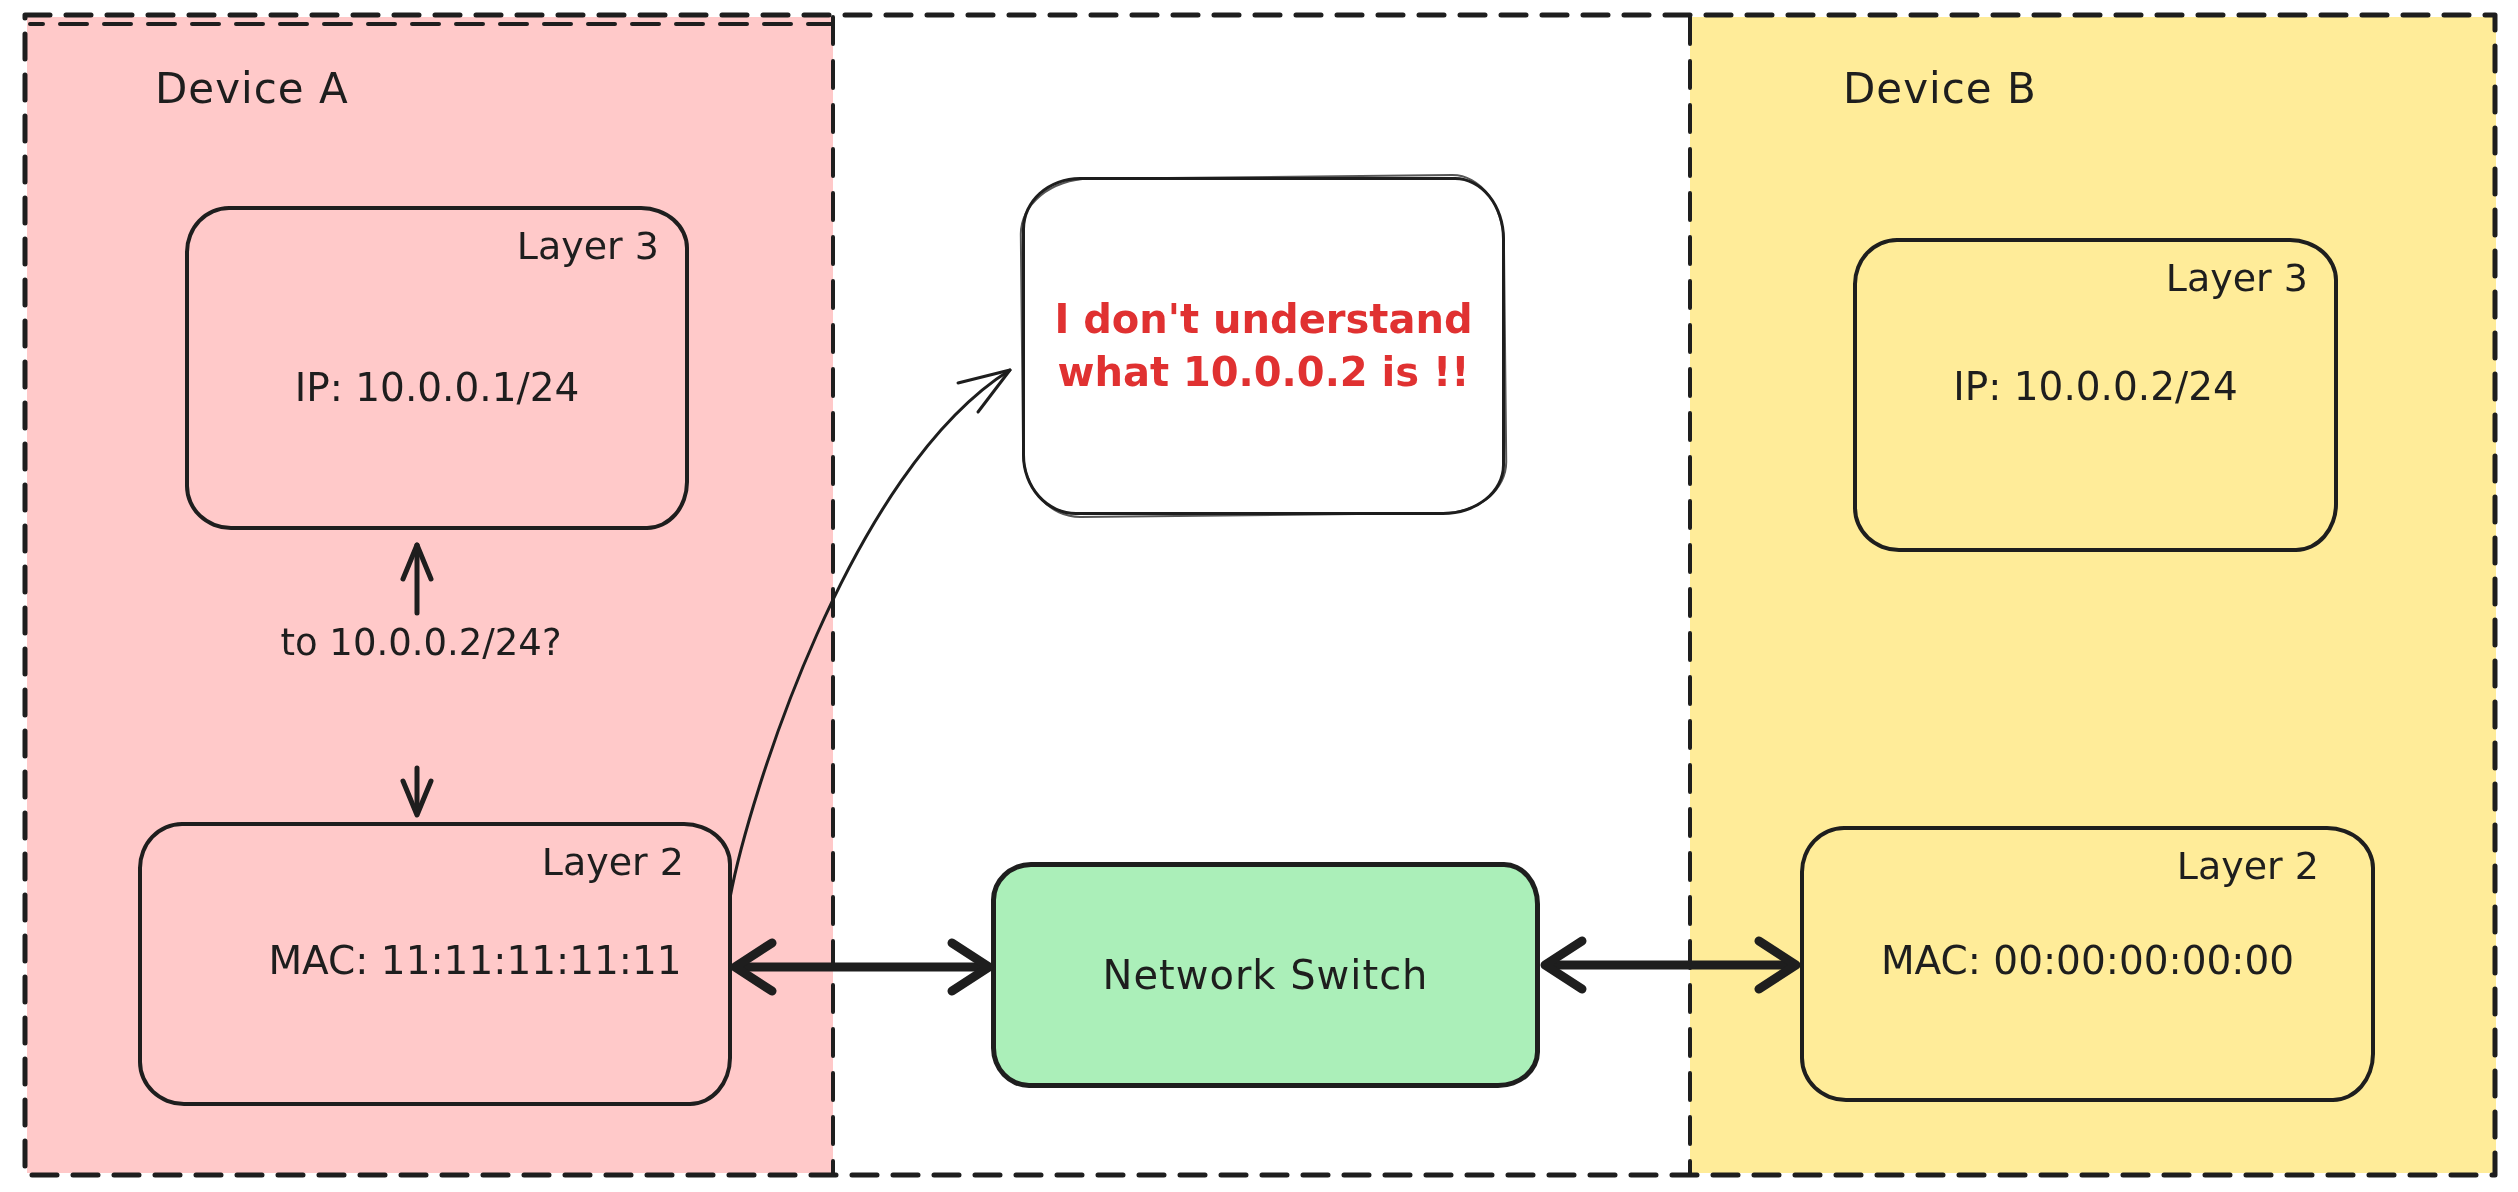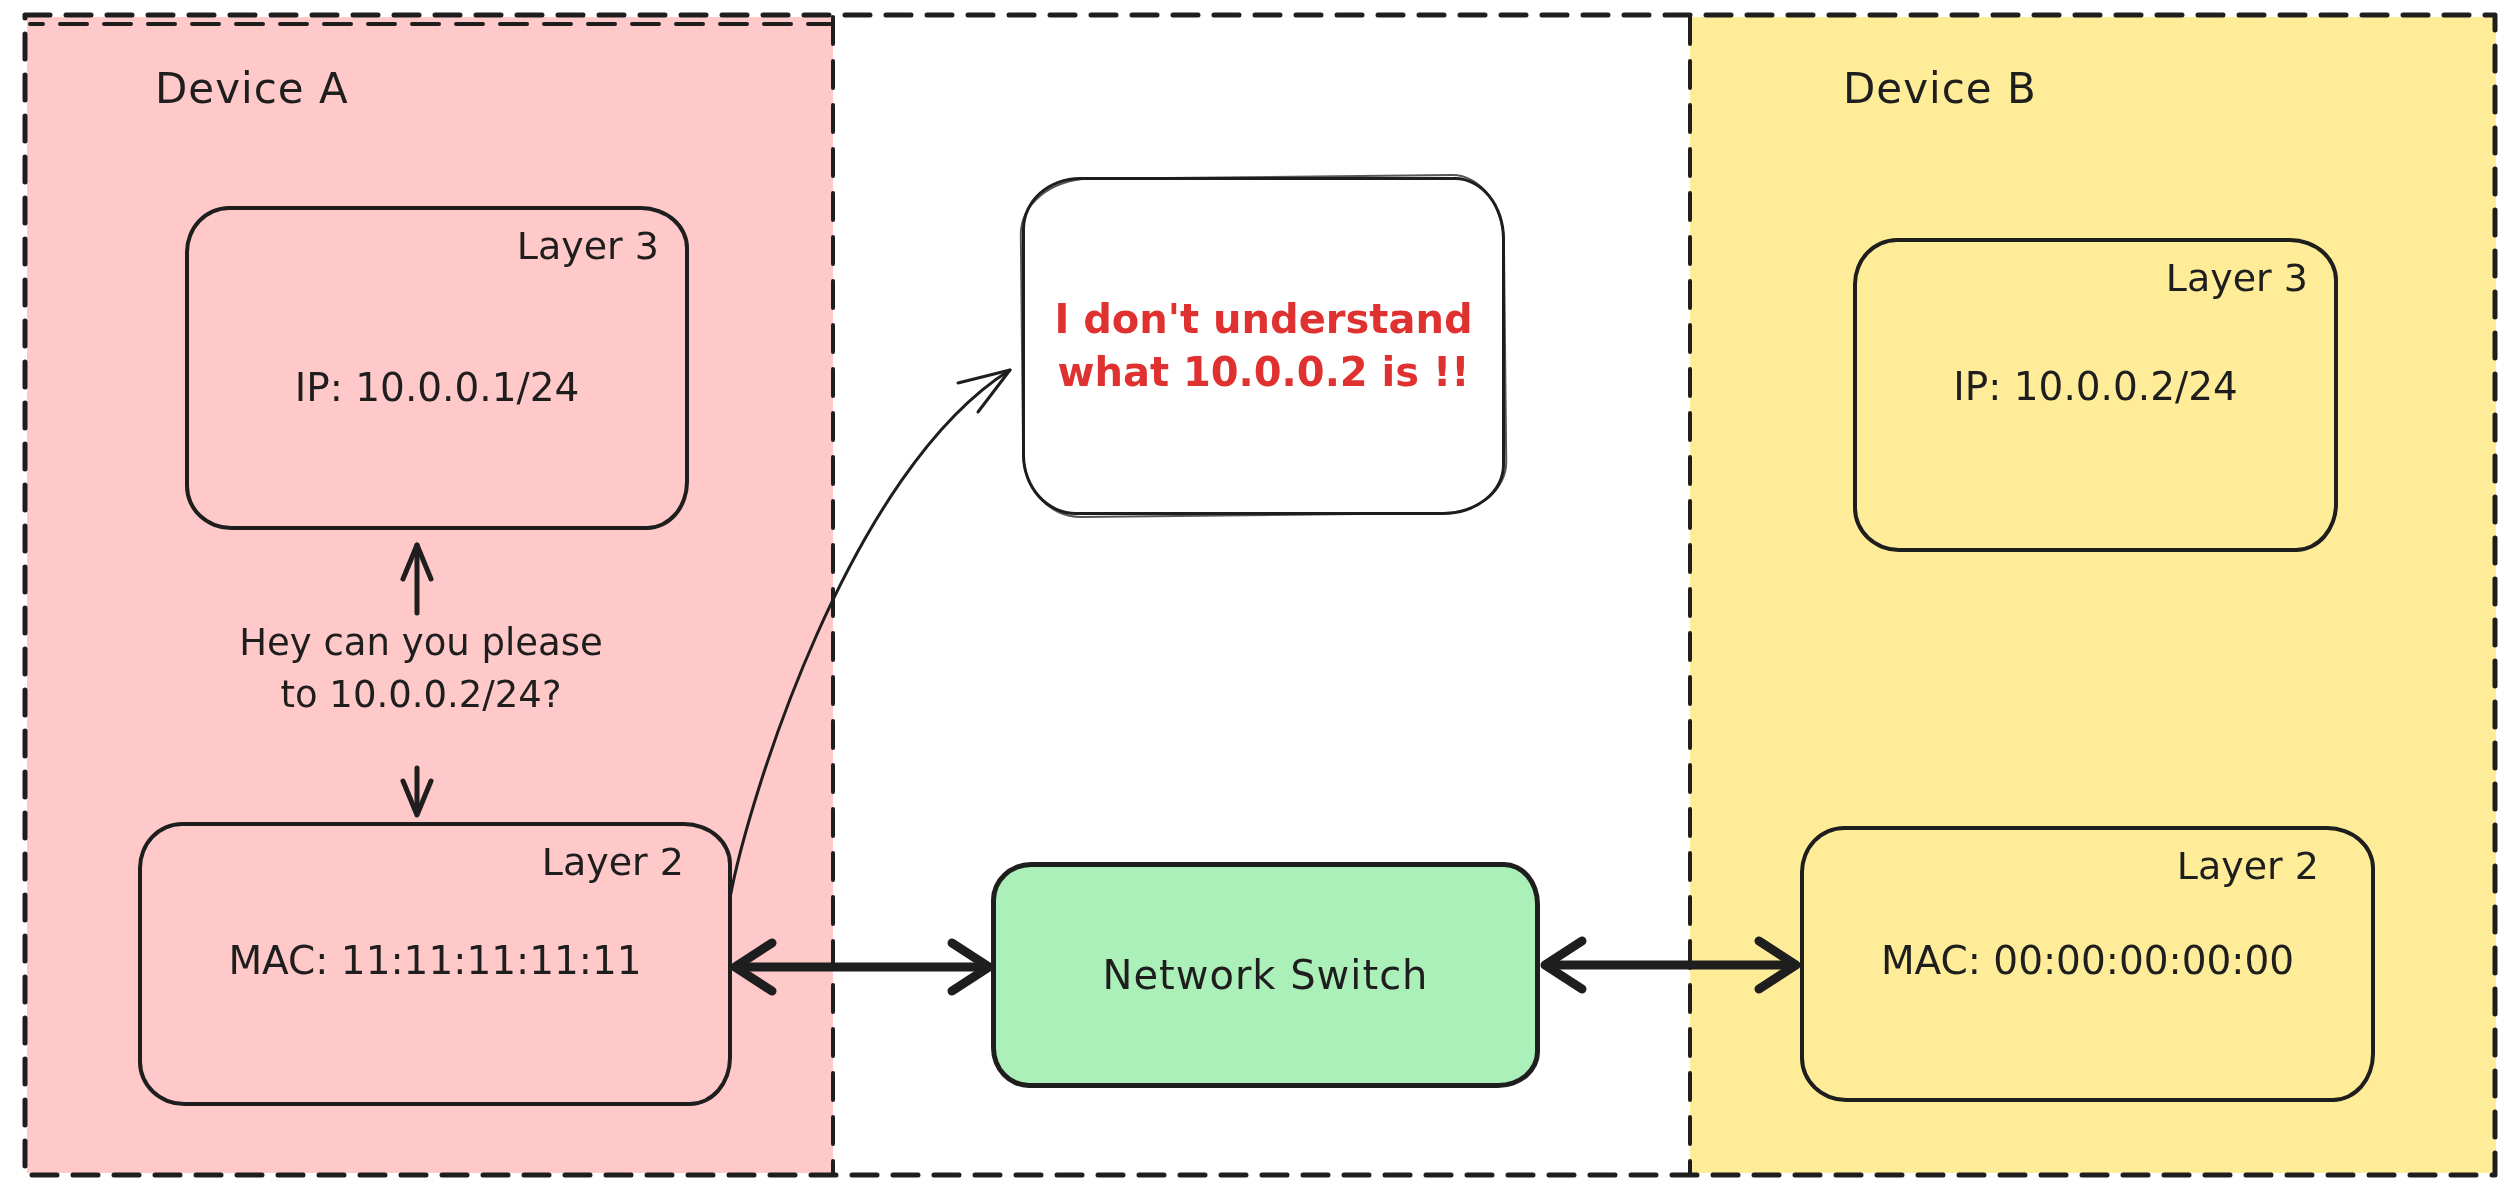--- a/index.html
+++ b/index.html
@@ -33,21 +33,21 @@
   }
   #a-layer3-box{left:185px;top:206px;width:504px;height:324px;}
   #a-layer2-box{left:138px;top:822px;width:594px;height:284px;}
   #b-layer3-box{left:1853px;top:238px;width:485px;height:314px;}
   #b-layer2-box{left:1800px;top:826px;width:575px;height:276px;}
   .layer-label{position:absolute;top:14px;right:26px;font-size:38px;}
   #a-layer2-box .layer-label{right:44px;}
   #b-layer2-box .layer-label{right:52px;}
   .layer-value{position:absolute;left:0;width:100%;text-align:center;font-size:39px;}
   #a-layer3-box .layer-value{top:155px;}
-  #a-layer2-box .layer-value{top:112px;}
+  #a-layer2-box .layer-value{top:112px;padding-left:40px;}
   #b-layer3-box .layer-value{top:122px;}
   #b-layer2-box .layer-value{top:108px;}
   #request-note{
     position:absolute;left:171px;top:617px;width:500px;
     text-align:center;font-size:37px;line-height:52px;
   }
   #switch-box{
     position:absolute;left:991px;top:862px;width:549px;height:226px;
     background:var(--switch-bg);border:5px solid var(--stroke);
     border-radius:40px 36px 42px 38px / 38px 42px 36px 40px;
@@ -87,21 +87,20 @@
   <div class="sketch-box" id="a-layer3-box">
     <span class="layer-label">Layer 3</span>
     <span class="layer-value">IP: 10.0.0.1/24</span>
   </div>
   <div class="sketch-box" id="a-layer2-box">
     <span class="layer-label">Layer 2</span>
     <span class="layer-value">MAC: 11:11:11:11:11</span>
   </div>
 
   <div id="request-note">
-    <div>Hey can you please</div>
     <div>to 10.0.0.2/24?</div>
   </div>
 
   <div id="switch-box">
     <span>Network Switch</span>
   </div>
 
   <div id="speech-bubble">
     <div class="bubble-line">I don't understand</div>
     <div class="bubble-line">what 10.0.0.2 is !!</div>

